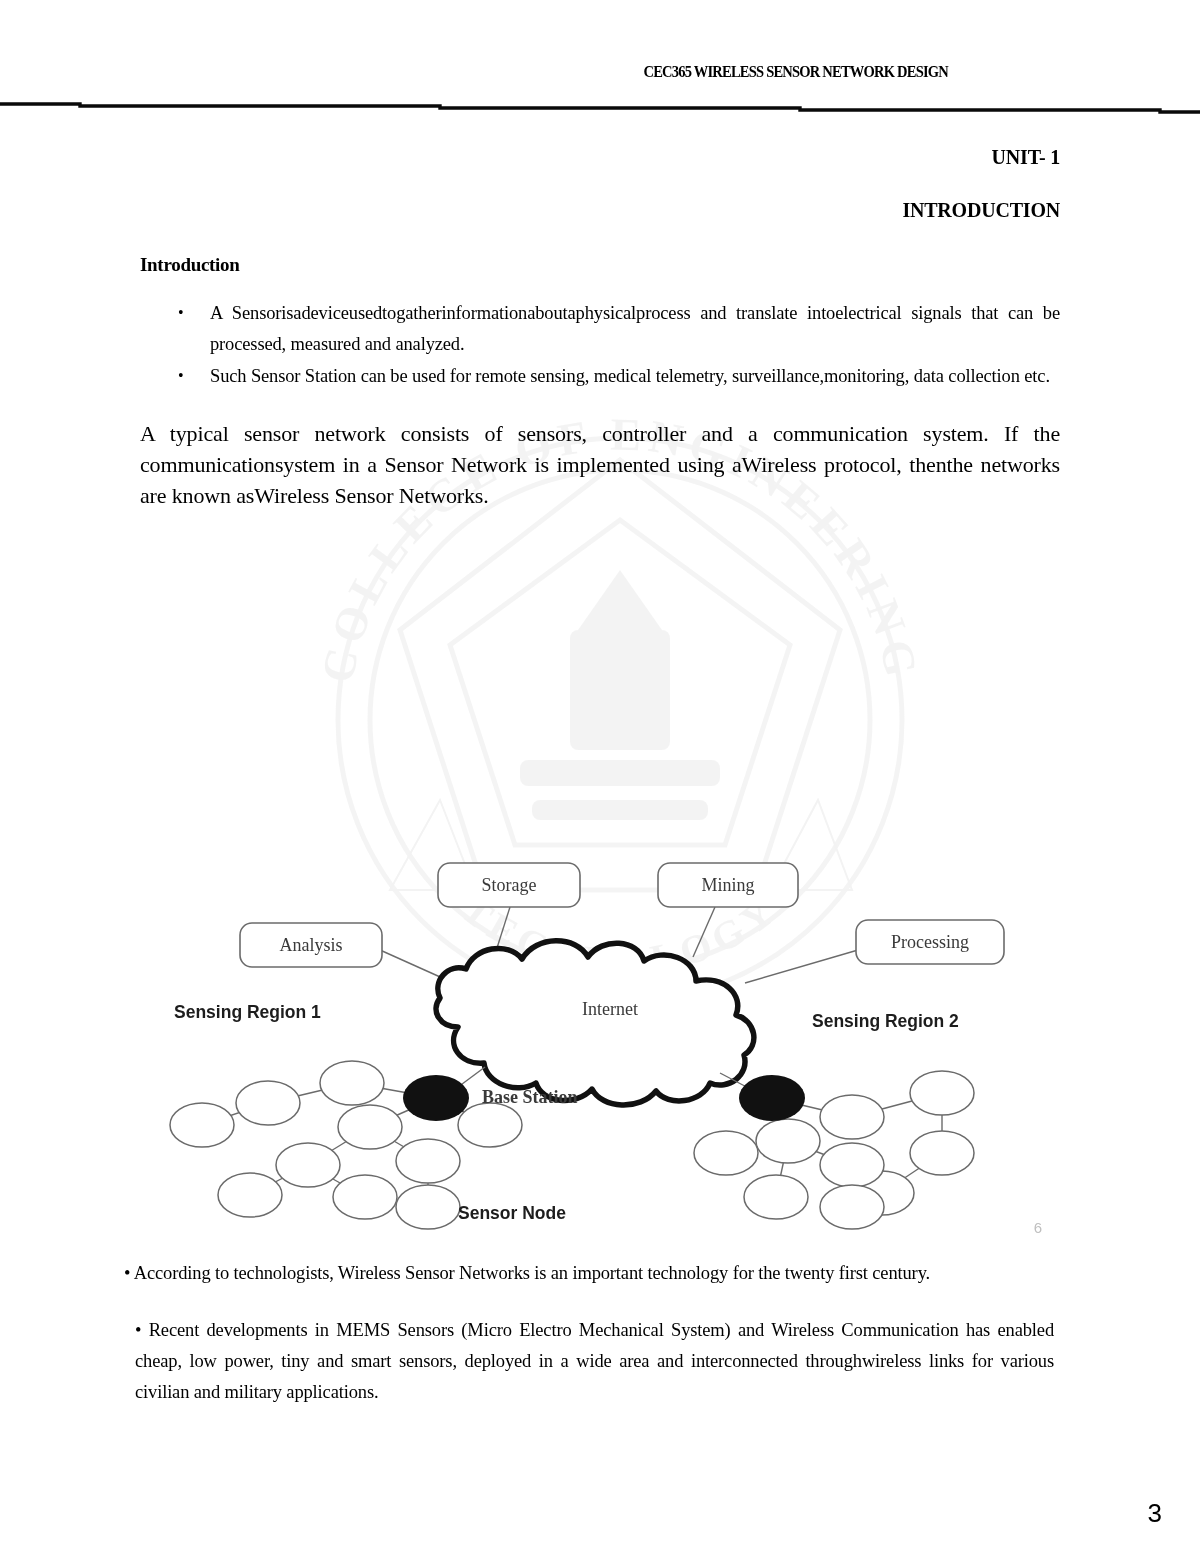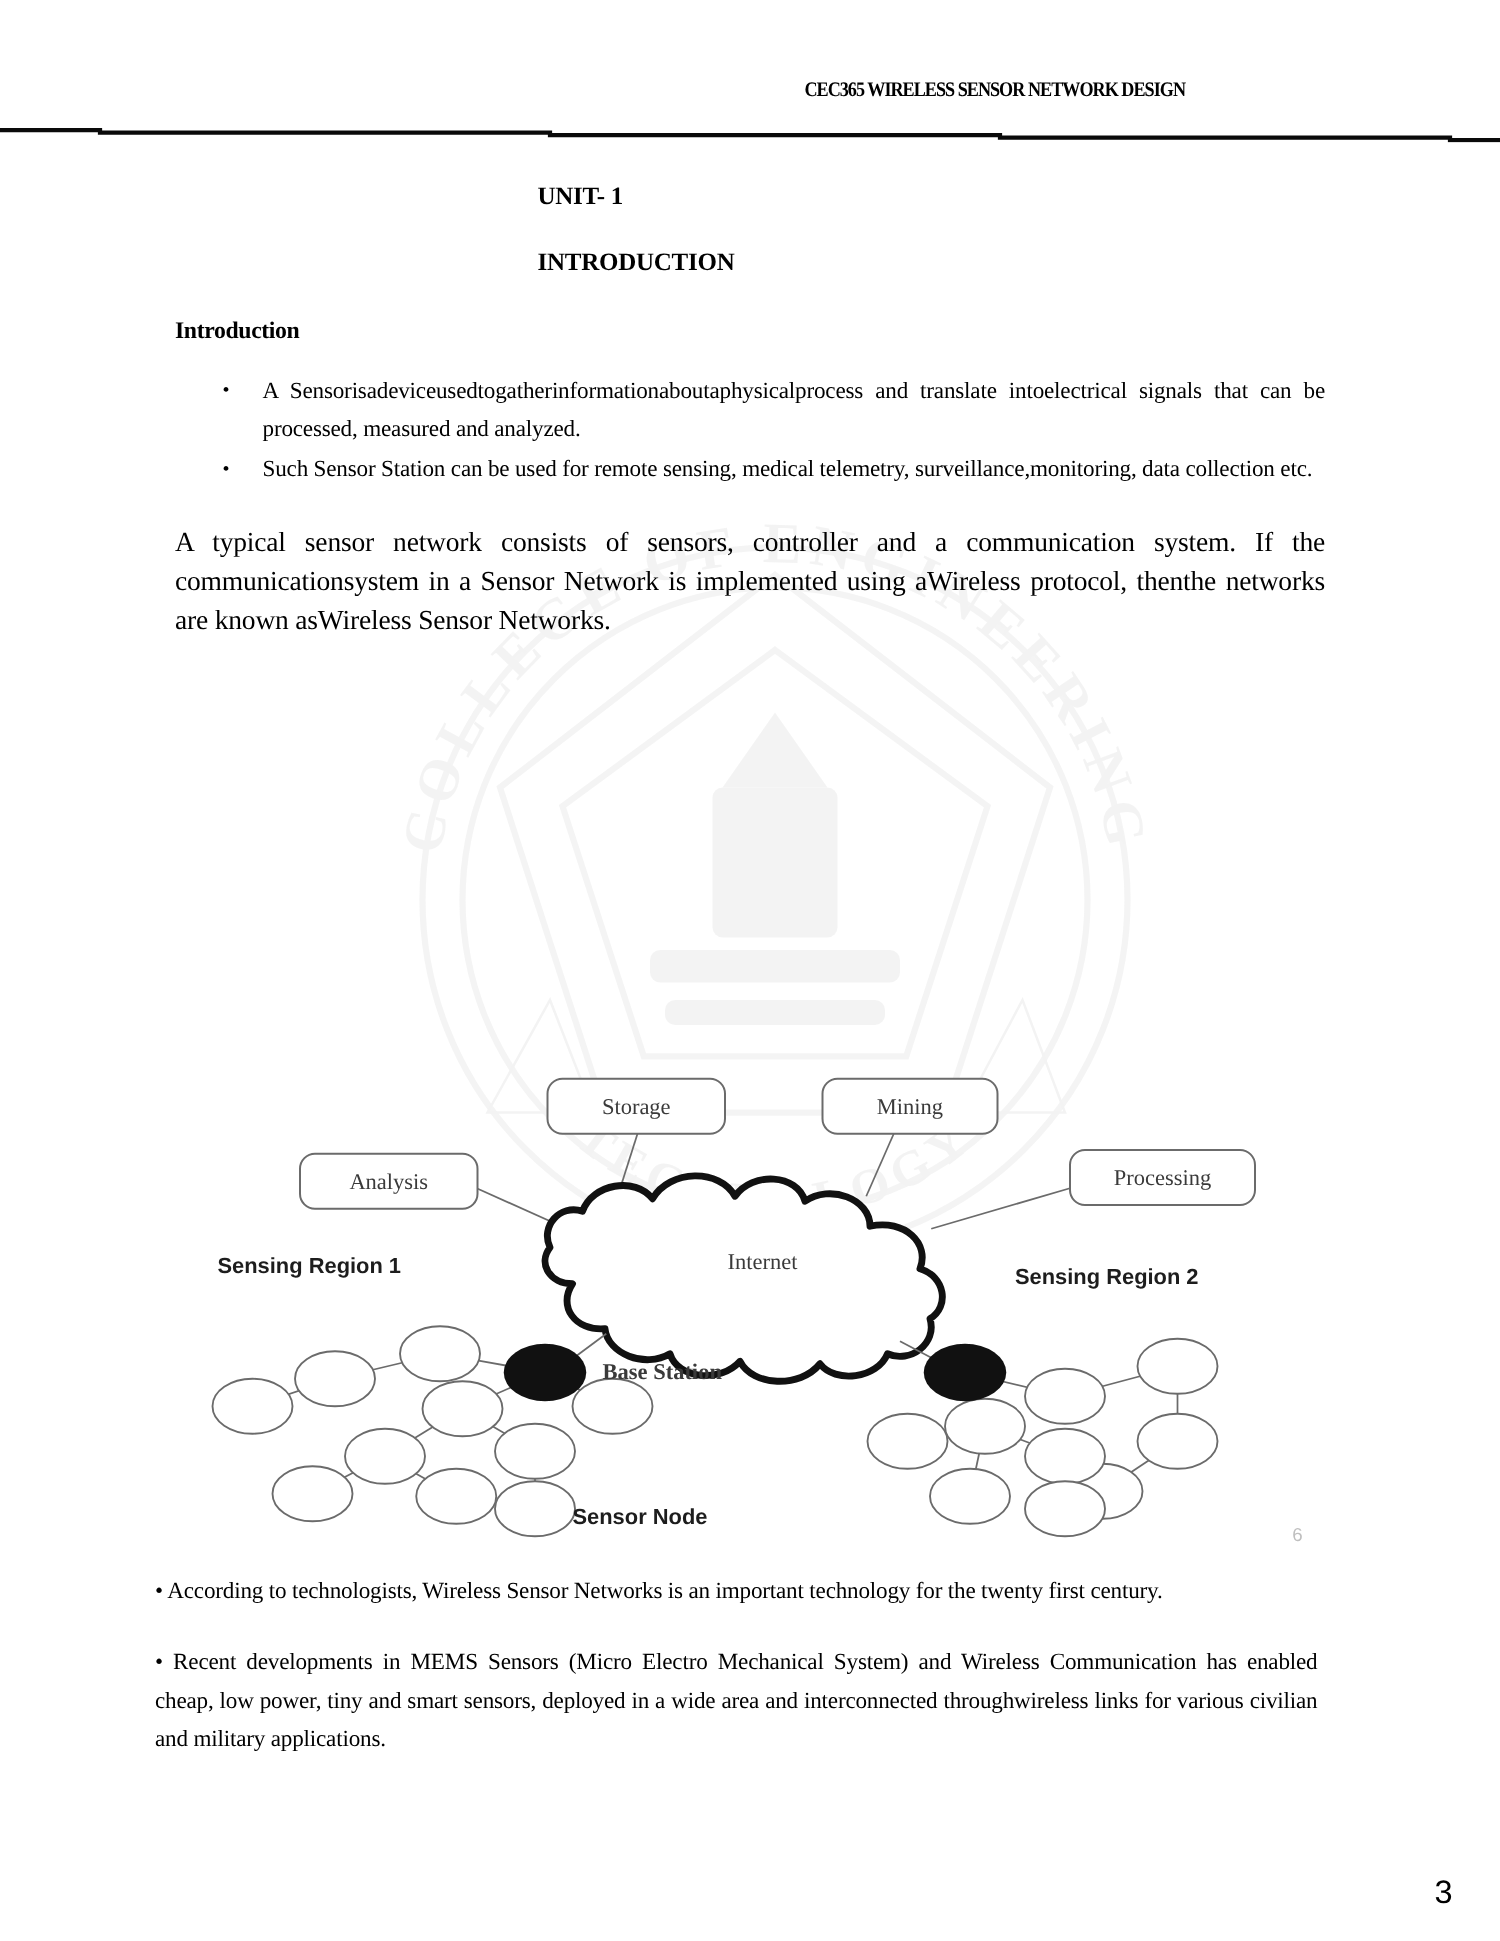--- a/index.html
+++ b/index.html
@@ -74,20 +74,21 @@
     width: 920px;
     z-index: 3;
   }
 
   .unit-title,
   .unit-subtitle {
     font-weight: bold;
     font-size: 20px;
     letter-spacing: -0.2px;
     margin: 0 0 0 290px;
+    text-align: right;
   }
   .unit-title { padding-top: 6px; }
   .unit-subtitle { margin-top: 30px; }
 
   .section-heading {
     font-weight: bold;
     font-size: 19px;
     margin: 32px 0 0 0;
     letter-spacing: -0.3px;
   }
@@ -146,21 +147,21 @@
   .figure svg { display: block; }
 
   
   .tail-block {
     position: absolute;
     left: 124px;
     top: 1258px;
     width: 930px;
     z-index: 3;
   }
-  .tail-block .tail-para + .tail-para { margin-top: 26px; }
+  .tail-block .tail-para + .tail-para { margin-top: 26px; margin-left: 11px; }
 
   
   .page-number {
     position: absolute;
     right: 38px;
     bottom: 24px;
     font-family: "Liberation Sans", "DejaVu Sans", sans-serif;
     font-size: 26px;
     z-index: 3;
   }

